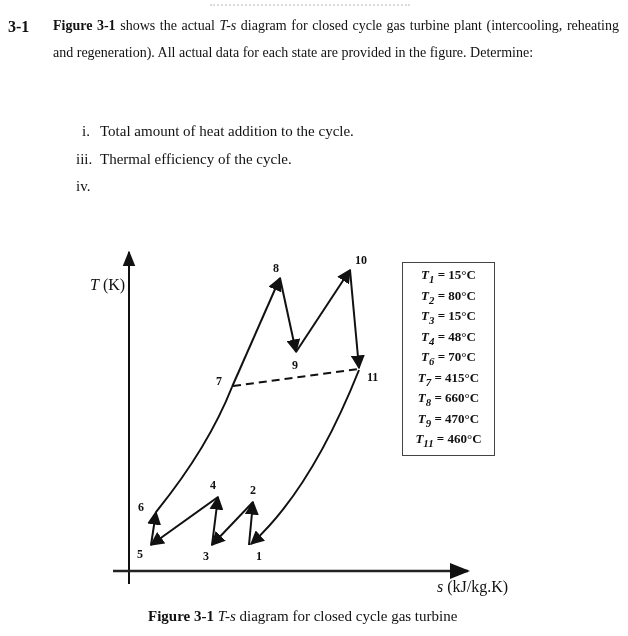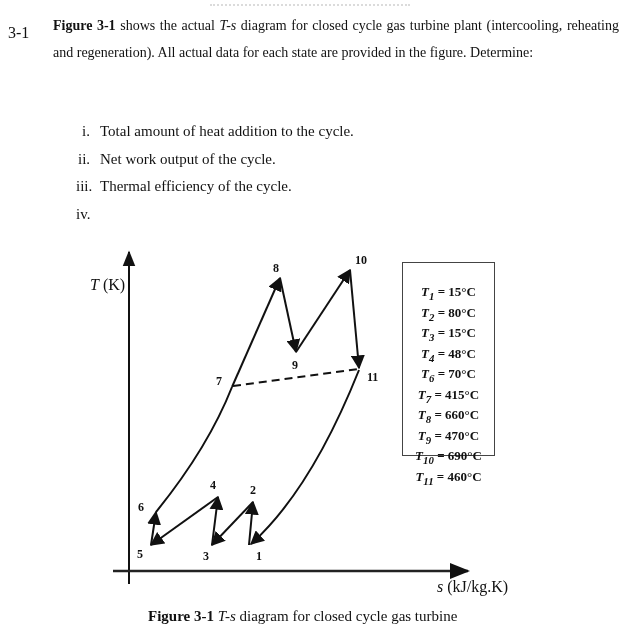--- a/index.html
+++ b/index.html
@@ -1,30 +1,30 @@
 <!DOCTYPE html>
 <html><head>
 <meta charset="utf-8">
 <style>
   html, body { margin:0; padding:0; background:#ffffff; }
   body { width:628px; height:636px; position:relative; overflow:hidden;
          font-family:"Liberation Serif", "DejaVu Serif", serif; color:#111; }
   .topcut { position:absolute; left:210px; top:-6px; width:200px; height:10px;
             border-bottom:2px dotted #999; opacity:.35; }
-  .qnum { position:absolute; left:8px; top:24px; font-weight:normal; font-size:16px; }
+  .qnum { position:absolute; left:8px; top:18px; font-weight:bold; font-size:16px; }
   .para { position:absolute; left:53px; top:12px; width:566px; font-size:14px;
           line-height:27px; text-align:justify; }
   .para b { font-weight:bold; }
   .para i { font-style:italic; }
   .list { position:absolute; left:78px; top:118px; font-size:15px; line-height:27.5px; }
   .list .row { display:flex; }
   .list .num { width:22px; display:inline-block; }
   .diagram { position:absolute; left:0; top:230px; }
   .table-box { position:absolute; left:402px; top:262px; width:93px; height:194px;
-               border:1.5px solid #444; box-sizing:border-box; padding-top:21px;
+               border:1.5px solid #444; box-sizing:border-box; padding-top:4px;
                text-align:center; font-weight:bold; font-size:13px; line-height:15.9px; }
   .table-box i { font-style:italic; }
   .caption { position:absolute; left:148px; top:608px; font-size:15px; }
   .caption b { font-weight:bold; }
   .caption i { font-style:italic; }
   .ylabel { position:absolute; left:90px; top:240px; font-size:16px;margin-top:36px; }
   .xlabel { position:absolute; left:437px; top:578px; font-size:16px; }
   .ylabel i, .xlabel i { font-style:italic; }
   .pt { position:absolute; font-weight:bold; font-size:12px; }
 </style>
@@ -34,24 +34,20 @@
 <div class="topcut"></div>
 
 <div class="qnum">3-1</div>
 
 <div class="para"><b>Figure 3-1</b><span> shows the actual </span><i>T-s</i><span> diagram for closed cycle gas turbine plant (intercooling, reheating and regeneration). All actual data for each state are provided in the figure. Determine:</span></div>
 
 <div class="list">
   <div class="row">
       <span class="num" style="margin-left:4px;width:18px">i.</span>
       <span>Total amount of heat addition to the cycle.</span>
-    </div>
-  <div class="row">
-      <span class="num">ii.</span>
-      <span>Net work output of the cycle.</span>
     </div>
   <div class="row">
       <span class="num" style="width:24px;margin-left:-2px">iii.</span>
       <span>Thermal efficiency of the cycle.</span>
     </div>
   <div class="row">
       <span class="num" style="width:24px;margin-left:-2px">iv.</span>
     </div>
 </div>
 
@@ -109,19 +105,18 @@
 
 <div class="table-box">
   <div><i>T</i><sub style="font-style:italic">1</sub><span> = 15°C</span></div>
   <div><i>T</i><sub style="font-style:italic">2</sub><span> = 80°C</span></div>
   <div><i>T</i><sub style="font-style:italic">3</sub><span> = 15°C</span></div>
   <div><i>T</i><sub style="font-style:italic">4</sub><span> = 48°C</span></div>
   <div><i>T</i><sub style="font-style:italic">6</sub><span> = 70°C</span></div>
   <div><i>T</i><sub style="font-style:italic">7</sub><span> = 415°C</span></div>
   <div><i>T</i><sub style="font-style:italic">8</sub><span> = 660°C</span></div>
   <div><i>T</i><sub style="font-style:italic">9</sub><span> = 470°C</span></div>
-  <div><i>T</i><sub style="font-style:italic">10</sub><span> = 690°C</span></div>
   <div><i>T</i><sub style="font-style:italic">11</sub><span> = 460°C</span></div>
 </div>
 
 <div class="xlabel"><i>s</i><span> (kJ/kg.K)</span></div>
 
 <div class="caption"><b>Figure 3-1</b> <i>T-s</i><span> diagram for closed cycle gas turbine</span></div>
 
 </body></html>

